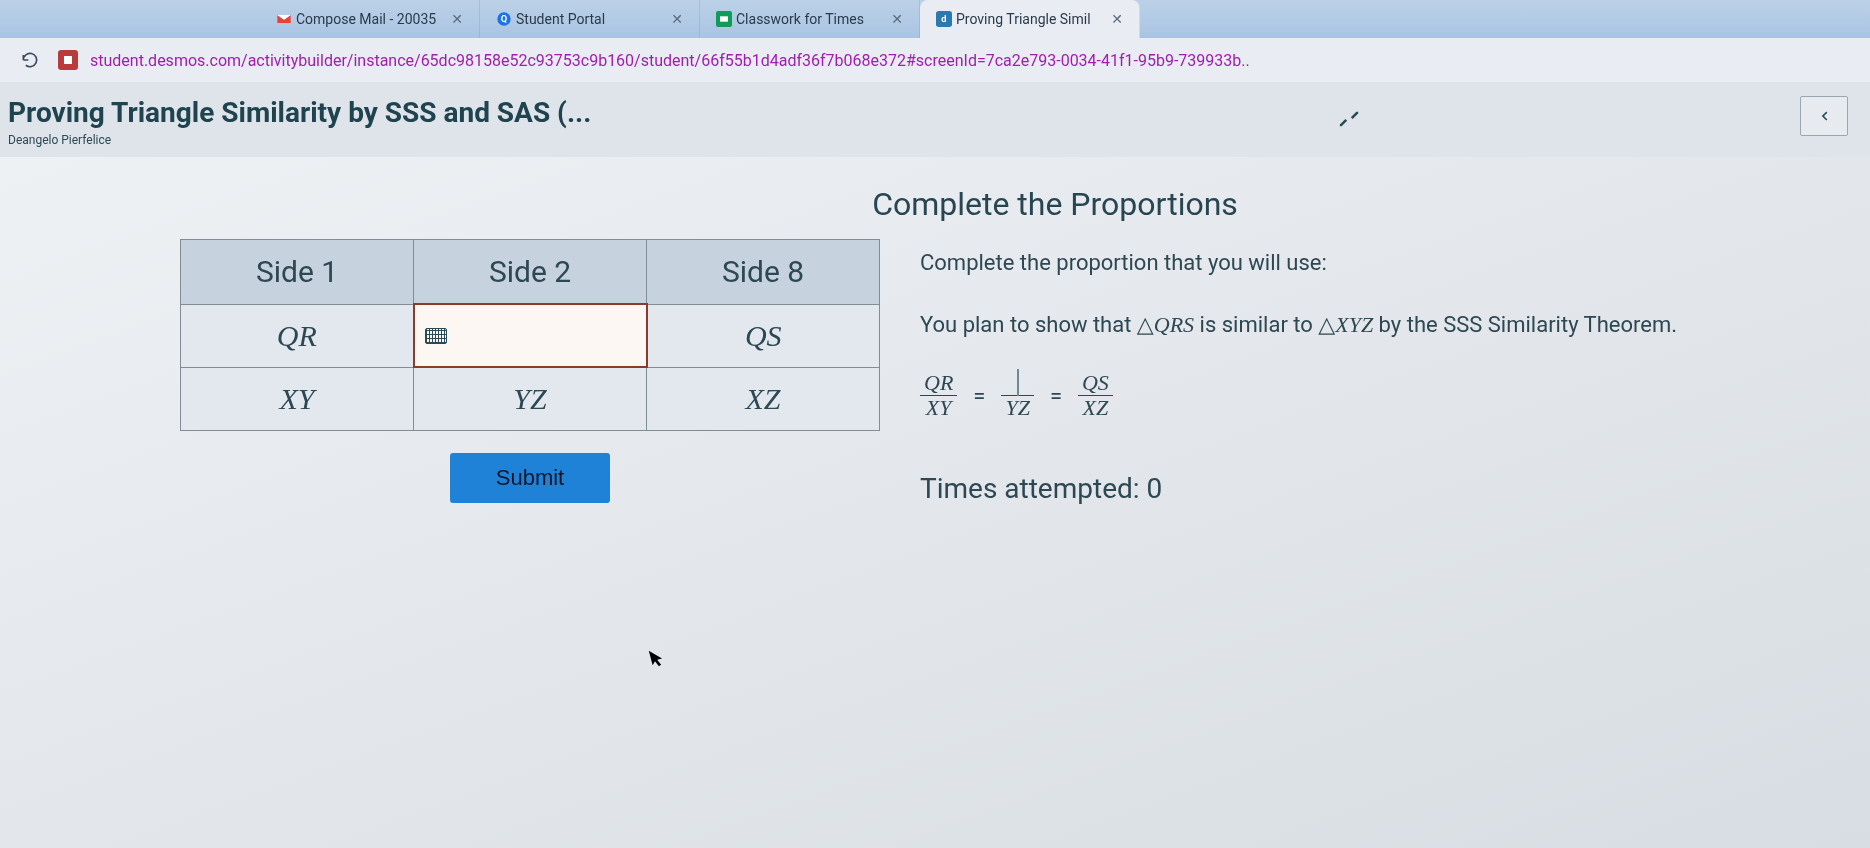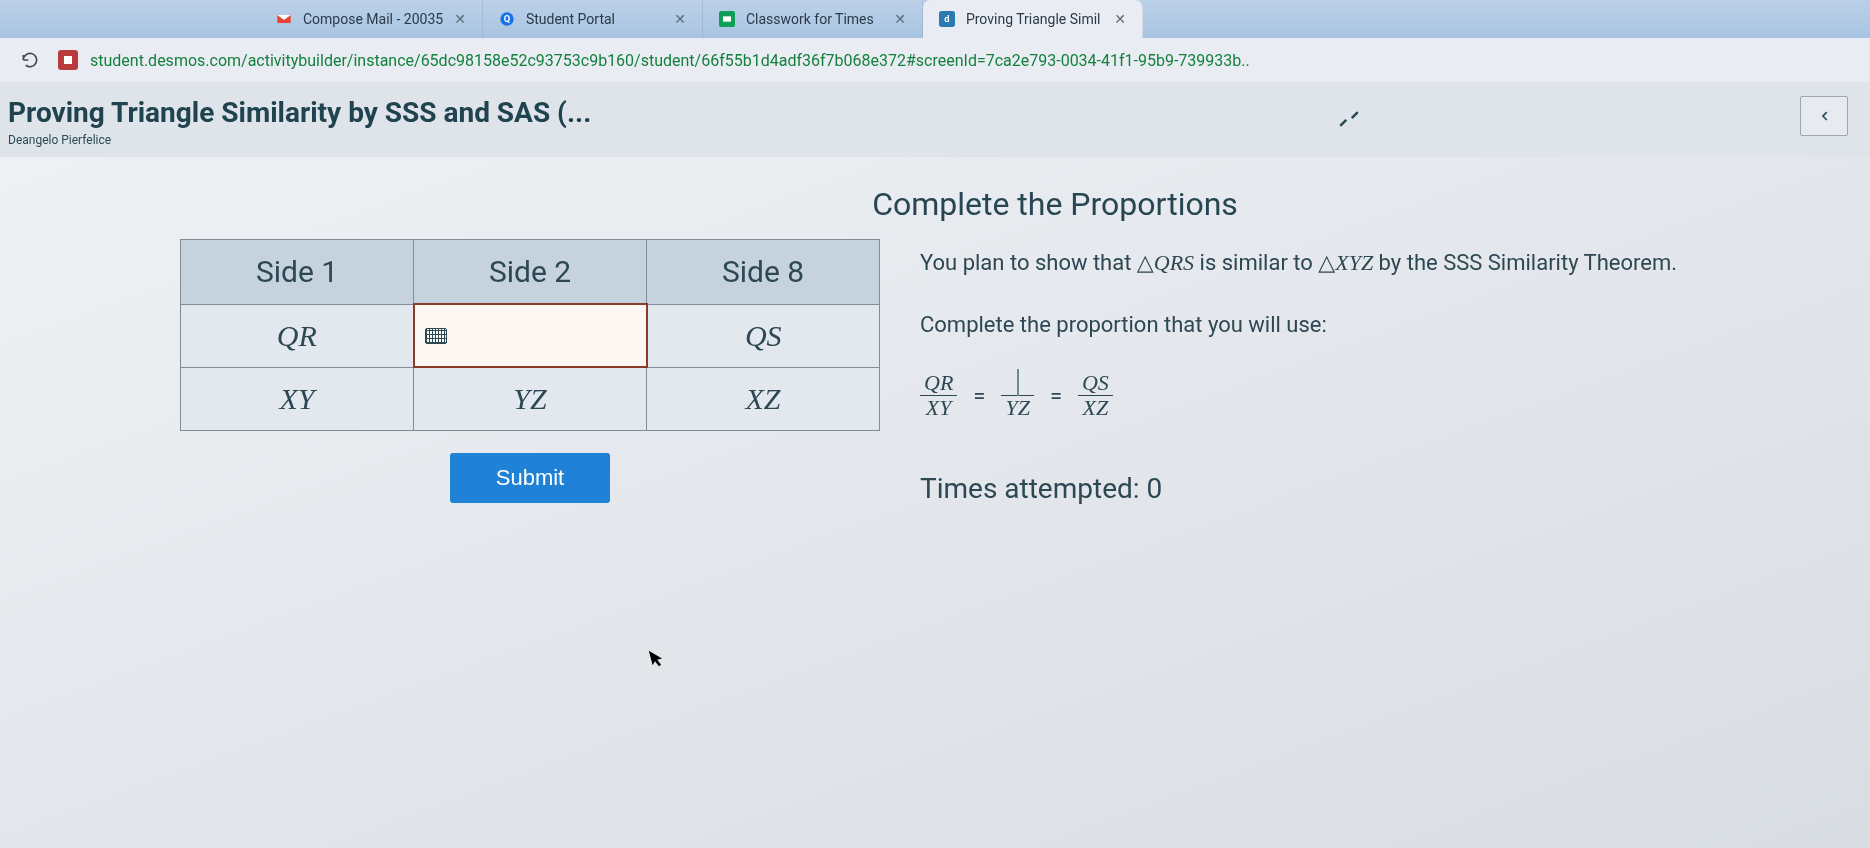--- a/index.html
+++ b/index.html
@@ -18,21 +18,21 @@
     padding-left: 260px;
     gap: 0;
   }
   .tab {
     display: flex;
     align-items: center;
     height: 38px;
     padding: 0 16px;
     font-size: 14px;
     color: #2a3a4a;
-    gap: 11px;
+    gap: 4px;
     border-right: 1px solid rgba(0,0,0,0.08);
     min-width: 220px;
     max-width: 260px;
     white-space: nowrap;
     overflow: hidden;
   }
   .tab.active {
     background: #e9edf3;
     border-top-left-radius: 8px;
     border-top-right-radius: 8px;
@@ -51,21 +51,21 @@
   .reload-btn {
     width: 24px; height: 24px; display:flex; align-items:center; justify-content:center;
     cursor: pointer; color:#3a4a5a;
   }
   .url-pill {
     flex: 1;
     display: flex;
     align-items: center;
     gap: 12px;
     font-size: 16px;
-    color: #15803d;
+    color: #a21caf;
     padding: 4px 0;
     overflow: hidden;
     white-space: nowrap;
   }
   .site-icon {
     width: 20px; height: 20px;
     background: #b93c3c;
     border-radius: 3px;
     display:flex;align-items:center;justify-content:center;
     color:#fff;font-size:11px;font-weight:bold;
@@ -158,21 +158,21 @@
     border-radius: 2px;
     background:
       repeating-linear-gradient(90deg, #2c4a55 0 1px, transparent 1px 3px),
       repeating-linear-gradient(0deg, #2c4a55 0 1px, transparent 1px 4px);
     background-size: 100% 100%;
   }
   .submit-btn {
     margin: 22px auto 0;
     display: block;
     background: #1f82d6;
-    color: #ffffff;
+    color: #0f172a;
     border: none;
     font-size: 22px;
     padding: 12px 44px;
     border-radius: 3px;
     cursor: pointer;
     width: 160px;
   }
   .body-text {
     font-size: 22px;
     color: #2d4753;
@@ -319,24 +319,24 @@
           <td class="cell-italic">XY</td>
           <td class="cell-italic">YZ</td>
           <td class="cell-italic">XZ</td>
         </tr>
       </tbody>
         </table>
       <button class="submit-btn">Submit</button>
     </div>
 
     <div class="right-col">
+      <p class="body-text">Complete the proportion that you will use:</p>
       <p class="body-text">
         <span>You plan to show that </span>△<span class="math-it">QRS</span><span> is similar to </span>△<span class="math-it">XYZ</span><span> by the SSS Similarity Theorem.</span>
       </p>
-      <p class="body-text">Complete the proportion that you will use:</p>
 
       <div class="eq-row">
         <span class="frac">
           <span class="num">QR</span>
           <span class="den">XY</span>
         </span>
         <span>=</span>
         <span class="frac">
           <span class="num"><span class="blank-box"></span></span>
           <span class="den">YZ</span>

